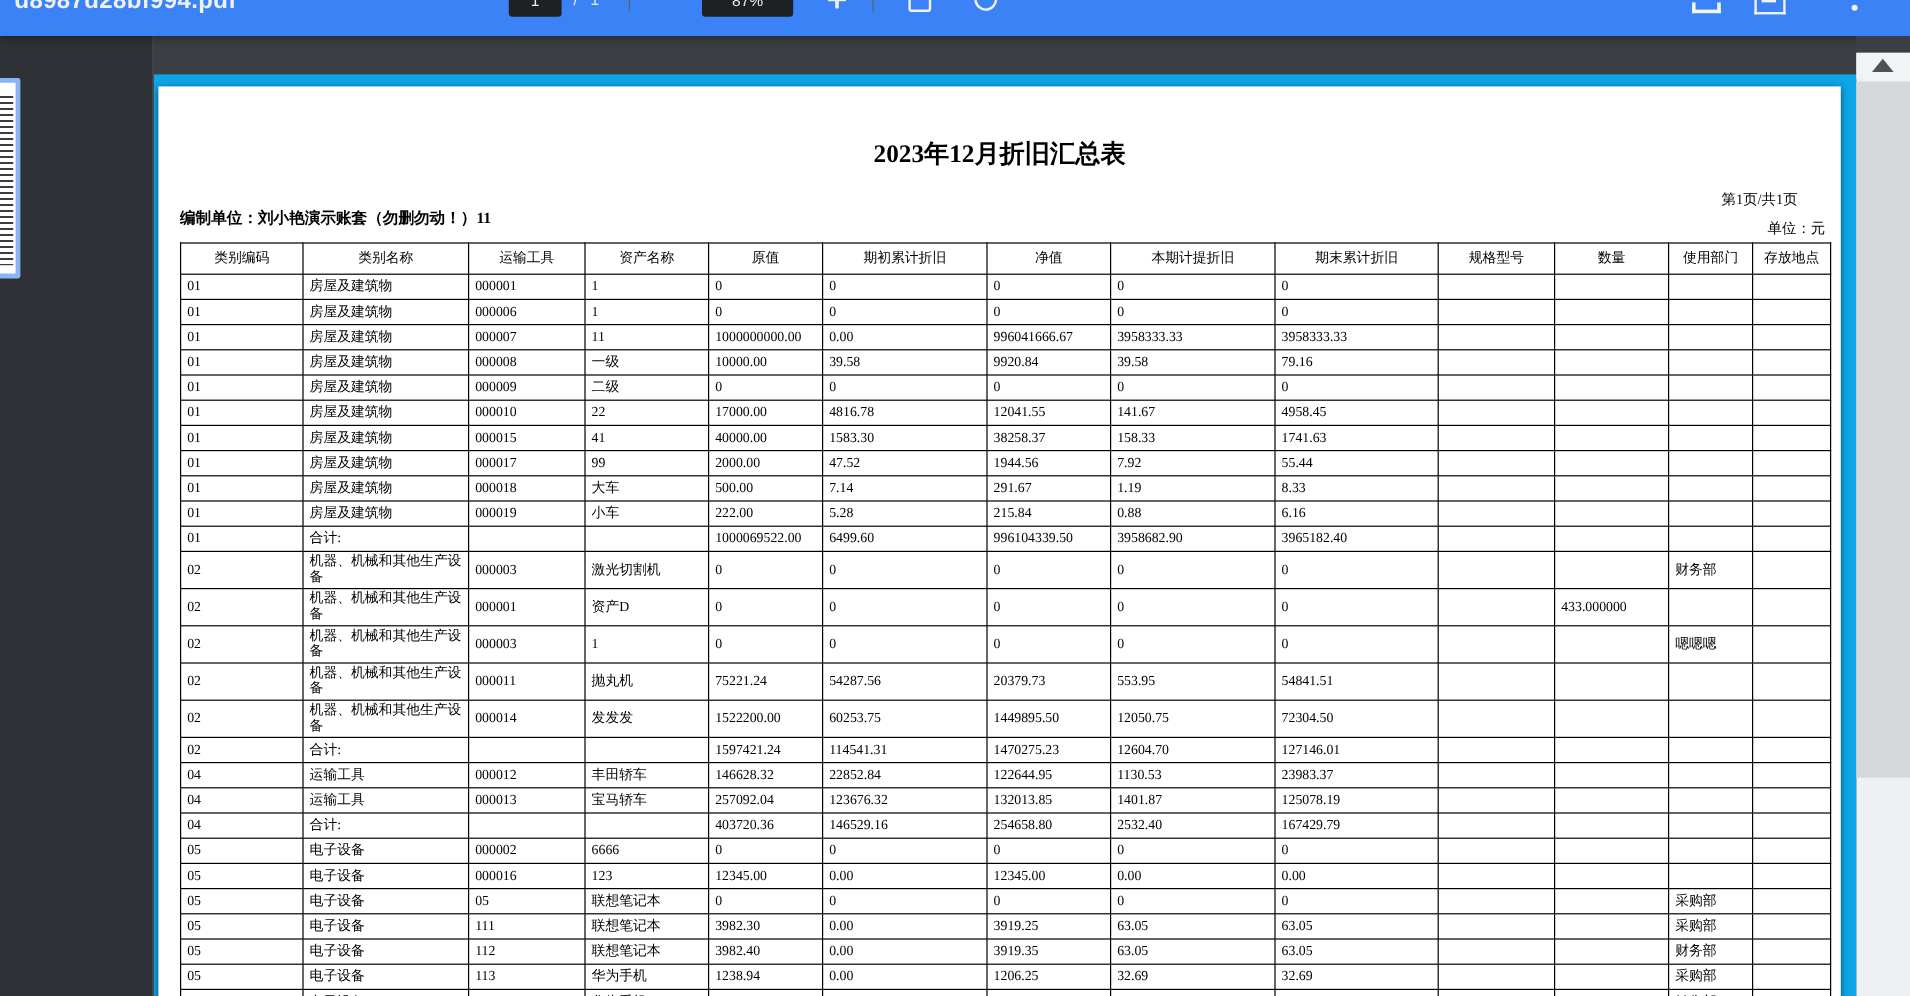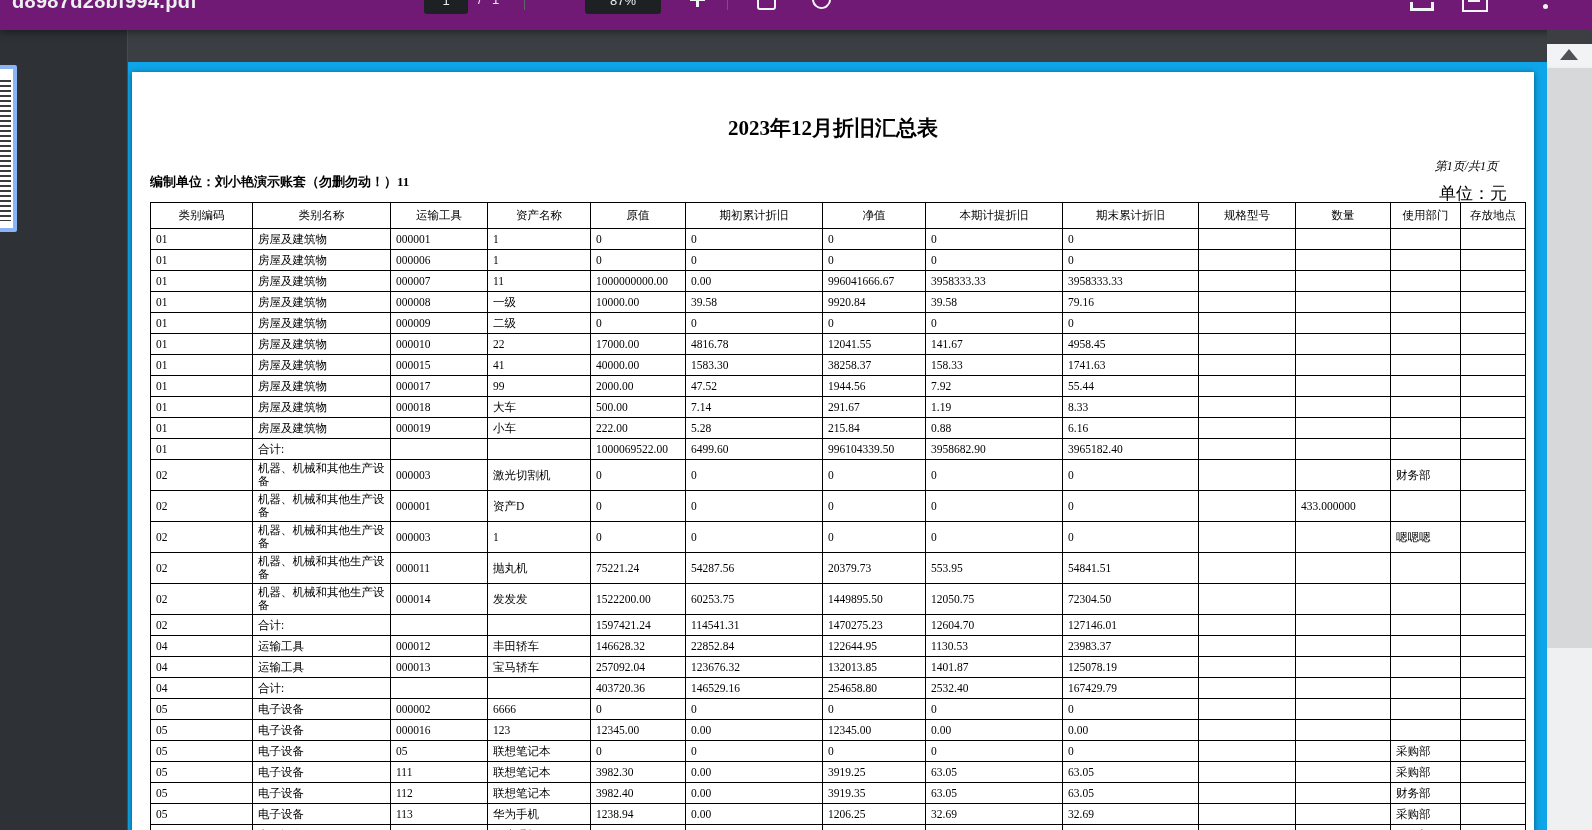--- a/index.html
+++ b/index.html
@@ -2,21 +2,21 @@
 <html><head>
 <meta charset="utf-8">
 <style>
   * { margin:0; padding:0; box-sizing:border-box; }
   html,body { width:1592px; height:830px; overflow:hidden; background:#3b3f43;
               font-family:"Liberation Sans", sans-serif; }
   .screen { position:relative; width:1592px; height:830px; overflow:hidden; }
 
   
   .toolbar { position:absolute; left:0; top:0; width:1592px; height:30px;
-             background:#701a75; box-shadow:0 2px 8px rgba(0,0,0,.45); z-index:30; }
+             background:#3b82f6; box-shadow:0 2px 8px rgba(0,0,0,.45); z-index:30; }
   .toolbar .fname { position:absolute; left:12px; top:-10px; color:#eef0f2;
                     font-size:20px; font-weight:bold; letter-spacing:.3px; white-space:nowrap; }
   .tb-box { position:absolute; top:-12px; height:26px; background:#1e2124;
             border-radius:3px; color:#e8eaed; font-size:13px; text-align:center;
             line-height:26px; }
   .tb-text { position:absolute; top:-8px; color:#e8eaed; font-size:13px; }
   .tb-sep { position:absolute; top:-10px; width:1px; height:20px; background:#5f6368; }
   .plus-icon { position:absolute; left:690px; top:-8px; width:15px; height:15px; }
   .plus-icon:before { content:""; position:absolute; left:6px; top:0; width:3px; height:15px; background:#f1f3f4; }
   .plus-icon:after  { content:""; position:absolute; left:0; top:6px; width:15px; height:3px; background:#f1f3f4; }
@@ -45,23 +45,23 @@
                  background:repeating-linear-gradient(#3c3c3c 0 2px, transparent 2px 5px); }
 
   
   .viewer { position:absolute; left:128px; top:30px; width:1419px; height:800px;
             background:#0ea5e9; overflow:hidden;margin-top:32px; }
   .page { position:absolute; left:4px; top:10px; width:1402px; height:1000px;
           background:#fff; box-shadow:0 1px 6px rgba(0,0,0,.5);
           font-family:"Liberation Serif", serif; color:#000; }
   .doc-title { position:absolute; left:0; top:42px; width:100%; text-align:center;
                font-size:21px; font-weight:bold; }
-  .page-info { position:absolute; right:36px; top:86px; font-size:12px;font-style:italic; }
+  .page-info { position:absolute; right:36px; top:86px; font-size:12px; }
   .prepared  { position:absolute; left:18px;  top:101px; font-size:13px;font-weight:bold; }
-  .unit      { position:absolute; right:27px; top:110px; font-size:17px; }
+  .unit      { position:absolute; right:13px; top:110px; font-size:12px; }
 
   table.dep { position:absolute; left:18px; top:130px; width:1375px;
               border-collapse:collapse; table-layout:fixed; }
   table.dep th, table.dep td { border:1px solid #000; font-weight:normal;
               font-size:11.5px; line-height:13px; overflow:hidden; }
   table.dep th { height:25px; text-align:center; padding:6px 2px; }
   table.dep td { height:21px; text-align:left; padding:2px 5px; vertical-align:middle;
                  word-break:break-all; }
 
   

